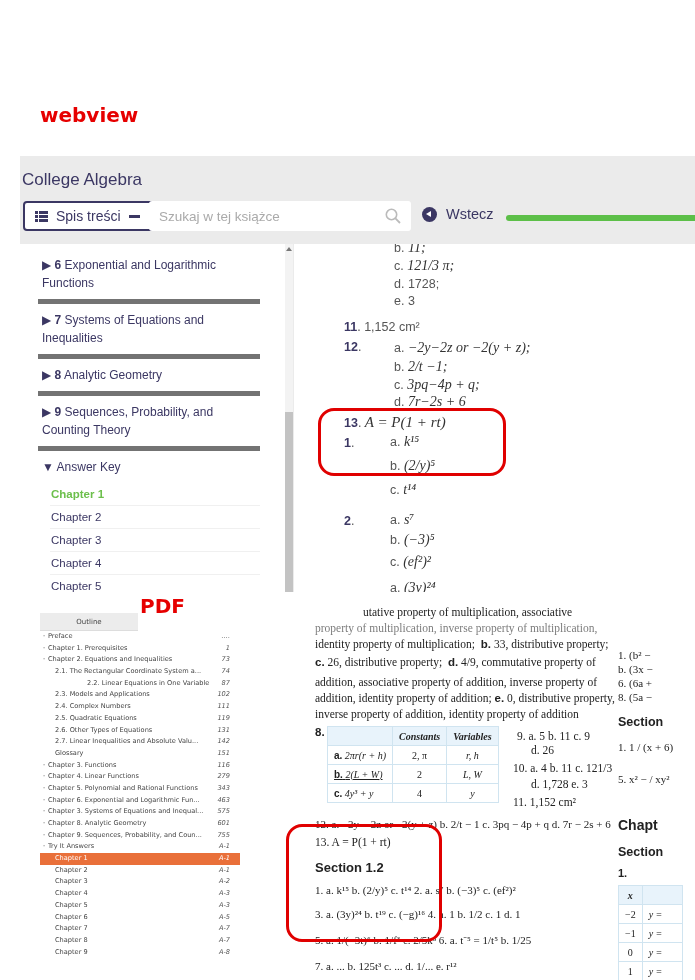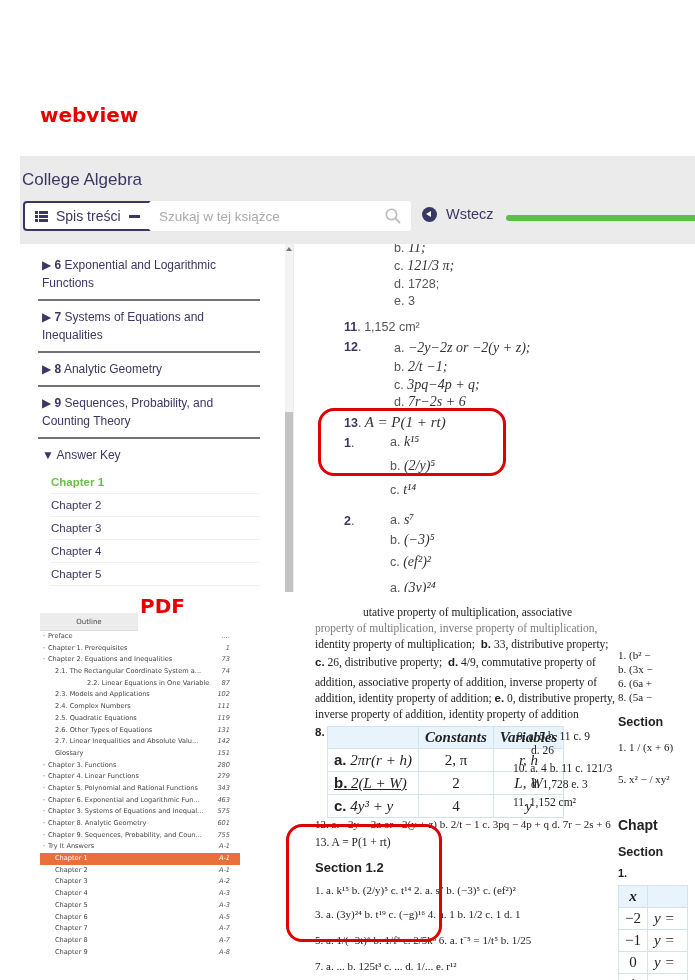--- a/index.html
+++ b/index.html
@@ -17,21 +17,21 @@
   .toc-btn .ico { width: 13px; height: 11px; margin-right: 8px; display: inline-block; }
   .toc-btn .minus { margin-left: 8px; width: 11px; height: 3px; background: #3b3763; display: inline-block; }
   .search { position: absolute; left: 129px; top: 45px; width: 262px; height: 30px; background: #fff; border-radius: 3px; display: flex; align-items: center; padding-left: 10px; color: #aaa; font-size: 13.5px; }
   .search .mag { position: absolute; right: 10px; top: 7px; width: 16px; height: 16px; }
   .back { position: absolute; left: 402px; top: 50px; display: flex; align-items: center; color: #3b3763; font-size: 14.5px; }
   .back .circ { width: 15px; height: 15px; border-radius: 50%; background: #3b3763; margin-right: 9px; position: relative; }
   .back .circ::after { content: ""; position: absolute; left: 4px; top: 4px; border-right: 5px solid #fff; border-top: 3.5px solid transparent; border-bottom: 3.5px solid transparent; }
   .progress { position: absolute; left: 486px; top: 59px; width: 200px; height: 6px; background: #5cbf48; border-radius: 3px; }
 
   .sidebar { position: absolute; left: 0; top: 88px; width: 273px; height: 348px; background: #fff; overflow: hidden; }
-  .sb-item { margin-left: 18px; width: 222px; border-top: 2px solid #737373; padding: 7px 0 7px 4px; font-size: 12px; color: #3b3763; line-height: 18px; }
+  .sb-item { margin-left: 18px; width: 222px; border-top: 5px solid #737373; padding: 7px 0 7px 4px; font-size: 12px; color: #3b3763; line-height: 18px; }
   .sb-item b { font-weight: bold; }
   .sb-item.first { border-top: none; padding-top: 12px; }
   .sb-sub { margin-left: 30px; width: 210px; border-bottom: 1px solid #f0f0f0; padding: 4px 0 4px 1px; font-size: 11.5px; color: #3b3763; line-height: 14px; }
   .sb-sub.active { color: #6cbf4b; font-weight: bold; }
   .scrollbar { position: absolute; left: 265px; top: 88px; width: 8px; height: 348px; background: #f3f3f3; }
   .scrollbar .arrow { position: absolute; left: 1px; top: 3px; border-bottom: 4px solid #777; border-left: 3px solid transparent; border-right: 3px solid transparent; }
   .scrollbar .thumb { position: absolute; left: 0; top: 168px; width: 8px; height: 180px; background: #c3c3c3; }
 
   .content { position: absolute; left: 274px; top: 88px; width: 401px; height: 348px; background: #fff; overflow: hidden; font-family: "Liberation Sans", sans-serif; color: #555; font-size: 12.5px; }
   .c-line { position: absolute; white-space: nowrap; }
@@ -44,21 +44,21 @@
   .ol-row { position: relative; height: 11.7px; line-height: 11.7px; padding-right: 8px; }
   .ol-row .txt { position: absolute; white-space: nowrap; }
   .ol-row .pg { position: absolute; right: 10px; font-style: italic; color: #555; }
   .ol-row.active { background: #e9703a; color: #fff; }
   .ol-row.active .pg { color: #fff; }
   .ol-dot { position: absolute; left: 3px; }
 
   .pdf-page { position: absolute; left: 305px; top: 594px; width: 310px; height: 386px; background: #fff; overflow: hidden; font-family: "Liberation Serif", serif; color: #222; font-size: 11.5px; }
   .pdf-page .ln { position: absolute; white-space: nowrap; }
   .bl { font-family: "Liberation Sans", sans-serif; font-weight: bold; }
-  .pdf-table { position: absolute; left: 22px; top: 116px; border-collapse: collapse; font-size: 15px; }
+  .pdf-table { position: absolute; left: 22px; top: 116px; border-collapse: collapse; font-size: 10px; }
   .pdf-table td, .pdf-table th { border: 1px solid #d0e4f0; padding: 2px 6px; height: 19px; text-align: center; }
   .pdf-table th { background: #e8f3fb; font-style: italic; }
   .pdf-right { position: absolute; left: 615px; top: 623px; width: 80px; height: 386px; background: #fff; overflow: hidden; font-family: "Liberation Serif", serif; color: #222; font-size: 11px; }
   .pdf-right .ln { position: absolute; white-space: nowrap; }
 
   .highlight { position: absolute; border: 3px solid #e00000; border-radius: 16px; z-index: 10; }
 </style>
 </head>
 <body>
 
@@ -191,21 +191,21 @@
           <span class="txt" style="left: 15px;">2.7. Linear Inequalities and Absolute Valu...</span>
           <span class="pg">142</span>
         </div>
         <div class="ol-row">
           <span class="txt" style="left: 15px;">Glossary</span>
           <span class="pg">151</span>
         </div>
         <div class="ol-row">
           <span class="ol-dot">·</span>
           <span class="txt" style="left: 8px;">Chapter 3. Functions</span>
-          <span class="pg">280</span>
+          <span class="pg">116</span>
         </div>
         <div class="ol-row">
           <span class="ol-dot">·</span>
           <span class="txt" style="left: 8px;">Chapter 4. Linear Functions</span>
           <span class="pg">279</span>
         </div>
         <div class="ol-row">
           <span class="ol-dot">·</span>
           <span class="txt" style="left: 8px;">Chapter 5. Polynomial and Rational Functions</span>
           <span class="pg">343</span>

